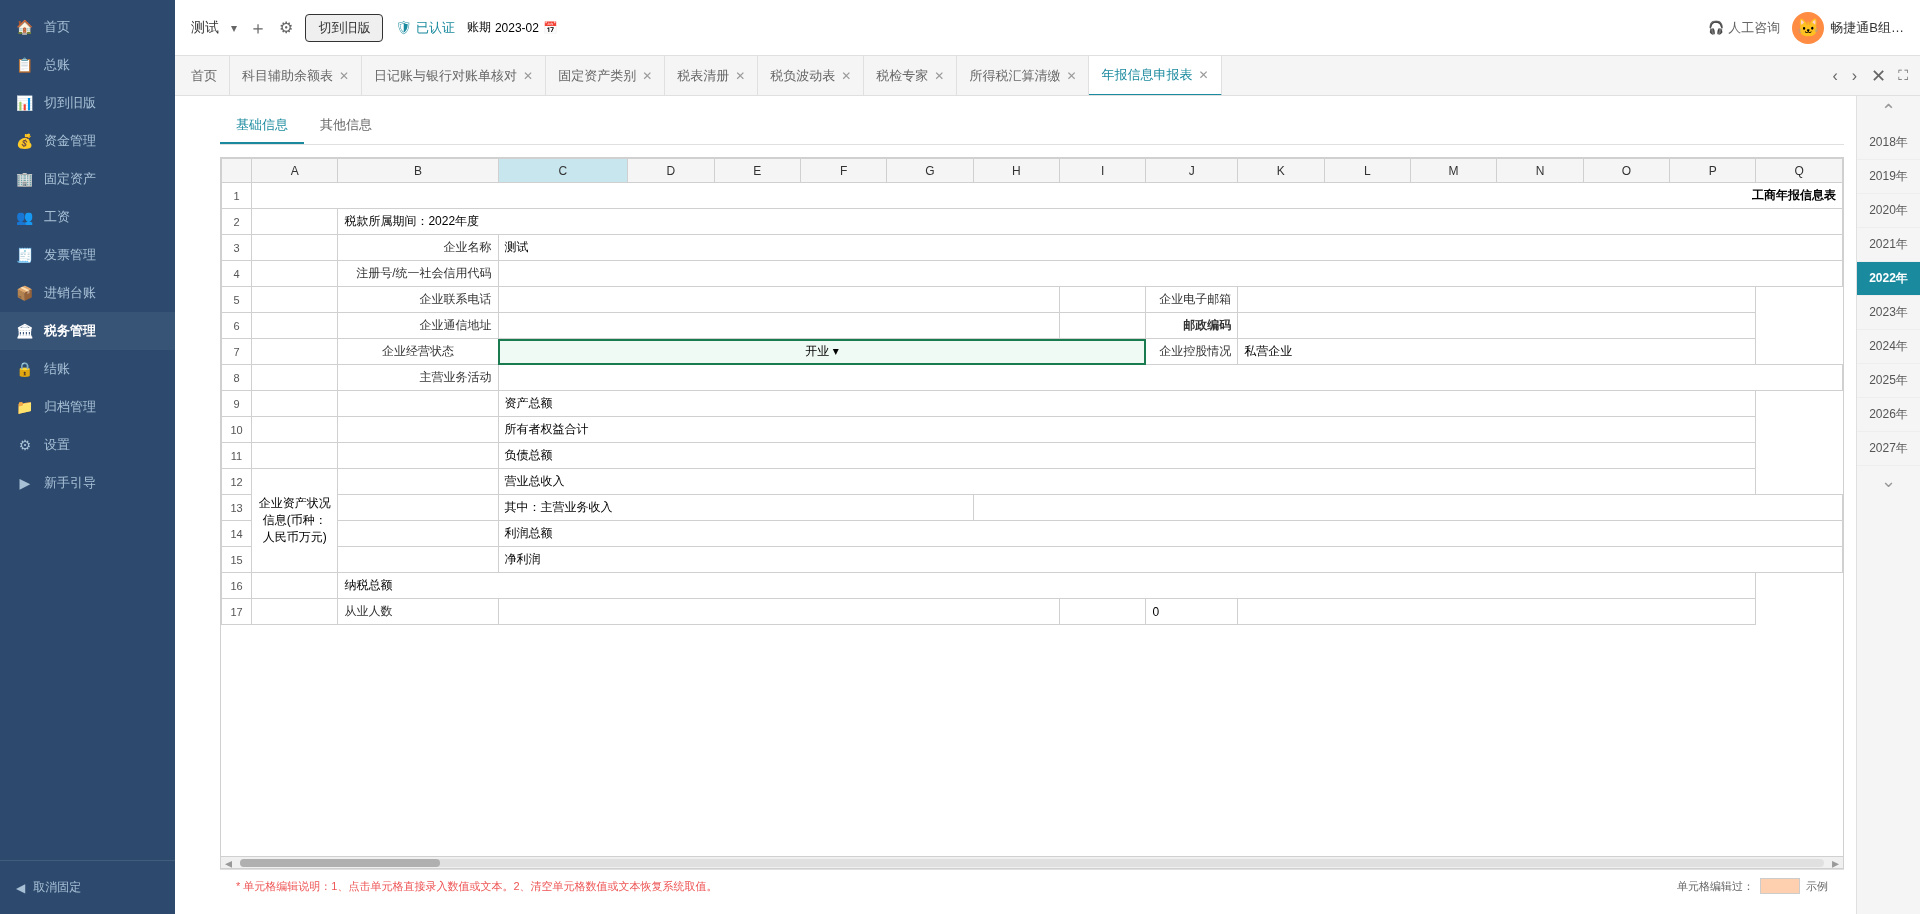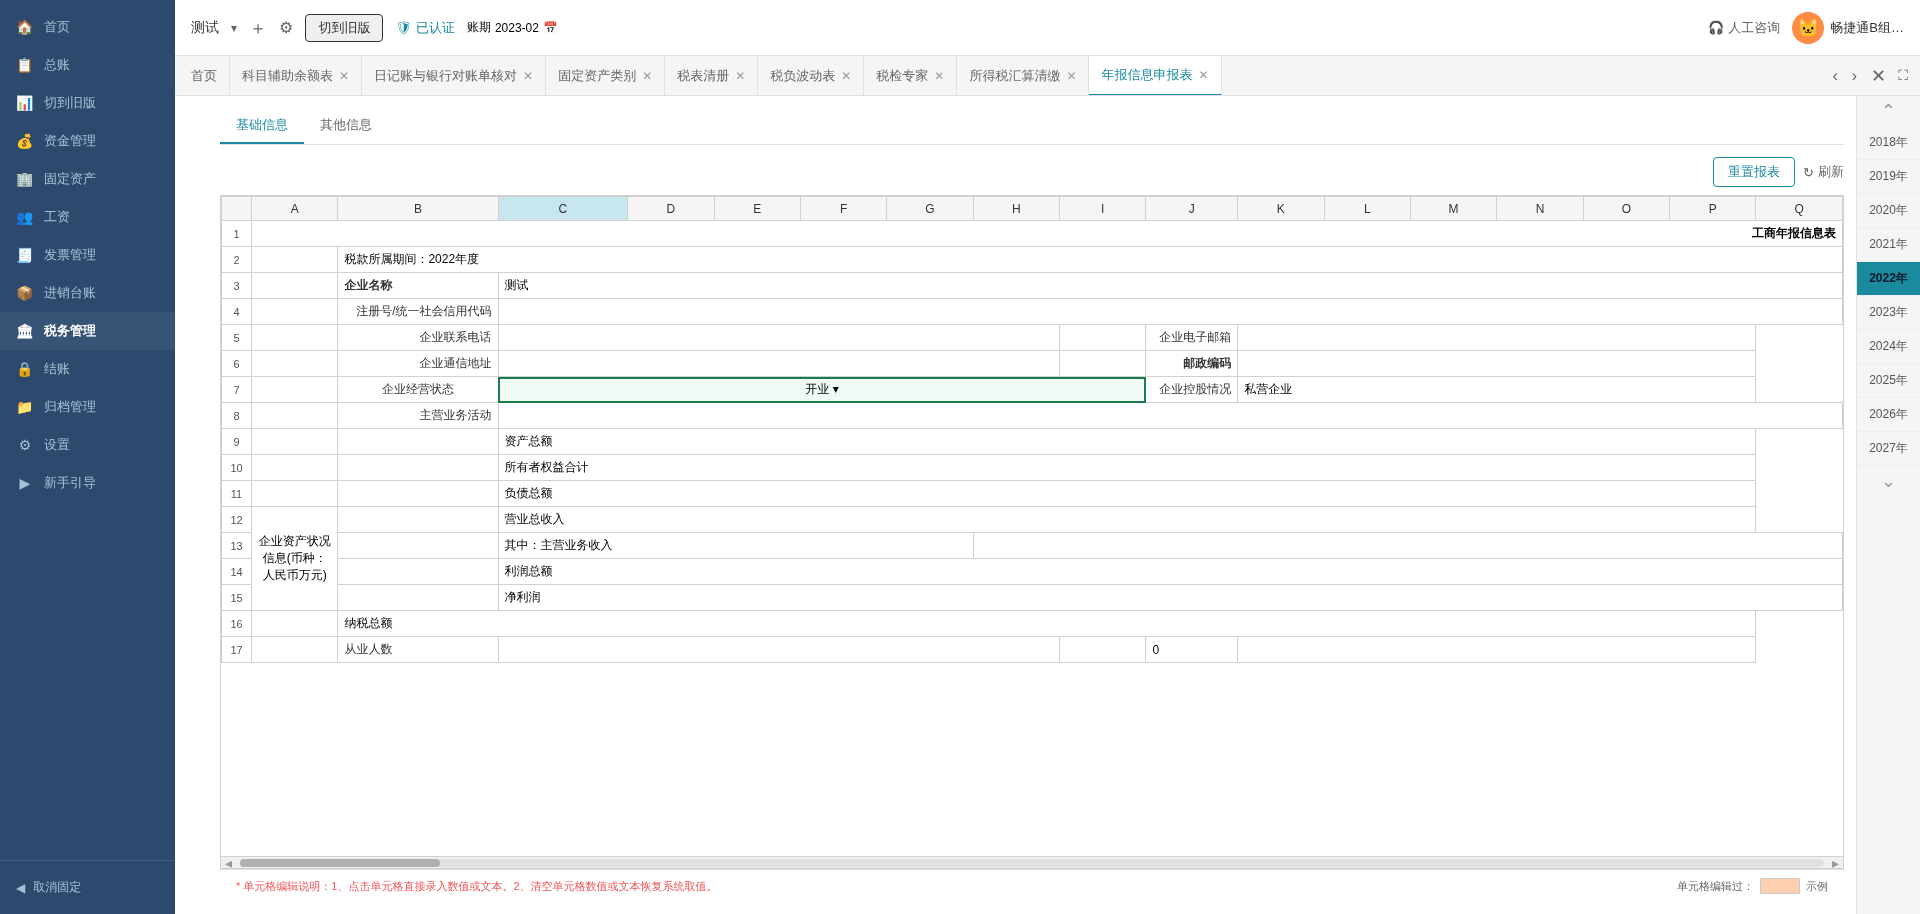--- a/index.html
+++ b/index.html
@@ -81,21 +81,21 @@
     
     .footer { background: white; border-top: 1px solid #e0e0e0; padding: 8px 16px; display: flex; align-items: center; font-size: 11px; color: #e55; flex-shrink: 0; }
     .footer-hint { color: #e55; }
     .footer-spacer { flex: 1; }
     .footer-cell-edit { color: #666; display: flex; align-items: center; gap: 6px; }
     .footer-cell-sample { display: inline-block; width: 40px; height: 16px; background: #ffd0b0; border: 1px solid #ccc; }
 
     
     .year-panel { width: 64px; background: #f5f5f5; border-left: 1px solid #e0e0e0; display: flex; flex-direction: column; overflow-y: auto; flex-shrink: 0; }
     .year-item { text-align: center; padding: 8px 4px; font-size: 12px; color: #555; cursor: pointer; border-bottom: 1px solid #eee; }
-    .year-item.active { background: #1a8a9e; color: #0f172a; font-weight: bold; text-align: center; }
+    .year-item.active { background: #1a8a9e; color: #ffffff; font-weight: bold; text-align: center; }
     .year-scroll-up, .year-scroll-down { text-align: center; padding: 4px; cursor: pointer; color: #999; font-size: 18px; }
   </style>
 </head>
 <body>
 
 <div class="sidebar">
   <div class="sidebar-nav">
 
   <div class="sidebar-item">
         <span class="sidebar-item-icon">🏠</span>
@@ -237,27 +237,20 @@
 
   <div class="content">
     <div class="content-main">
 
       <div class="sub-tabs">
 
       <div class="sub-tab active">基础信息</div>
           <div class="sub-tab">其他信息</div>
         </div>
 
-      <div class="toolbar">
-        <button class="btn-reset">重置报表</button>
-        <button class="btn-refresh">
-          <span>↻</span>
-          <span>刷新</span>
-        </button>
-      </div>
 
       <div class="spreadsheet-wrapper">
         <div class="spreadsheet-scroll">
           <table class="sheet">
             <thead>
               <tr>
                 <th class="row-num"></th>
 
               <th class="col-header">A</th>
                   <th class="col-header">B</th>
@@ -284,21 +277,21 @@
                   <td colspan="17" class="cell-title">工商年报信息表</td>
                 </tr>
                 <tr>
                   <td class="row-num">2</td>
                   <td></td>
                   <td colspan="16">税款所属期间：2022年度</td>
                 </tr>
                 <tr>
                   <td class="row-num">3</td>
                   <td></td>
-                  <td class="cell-label" style="text-align:left;font-weight:bold;">企业名称</td>
+                  <td class="cell-label" style="text-align:right;">企业名称</td>
                   <td colspan="15">测试</td>
                 </tr>
                 <tr>
                   <td class="row-num">4</td>
                   <td></td>
                   <td class="cell-label" style="text-align:right;">注册号/统一社会信用代码</td>
                   <td colspan="15"></td>
                 </tr>
                 <tr>
                   <td class="row-num">5</td>

